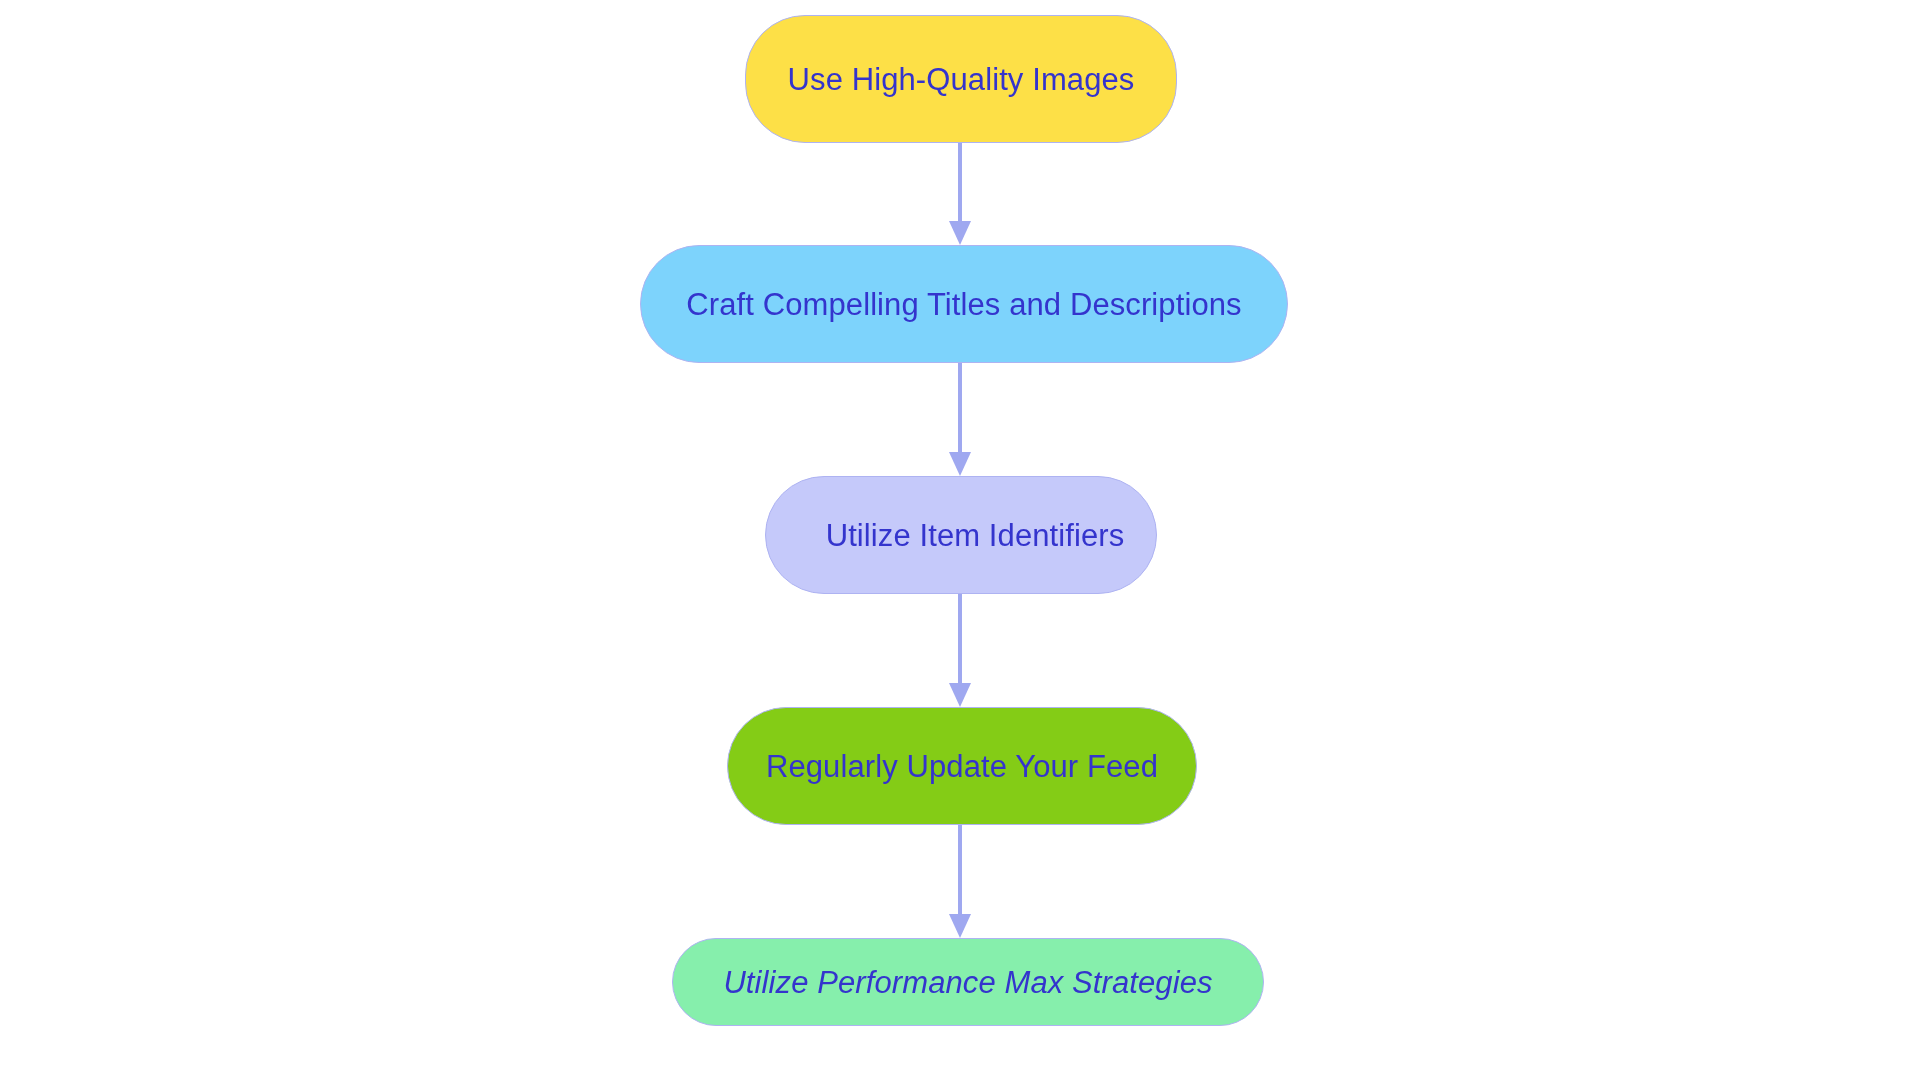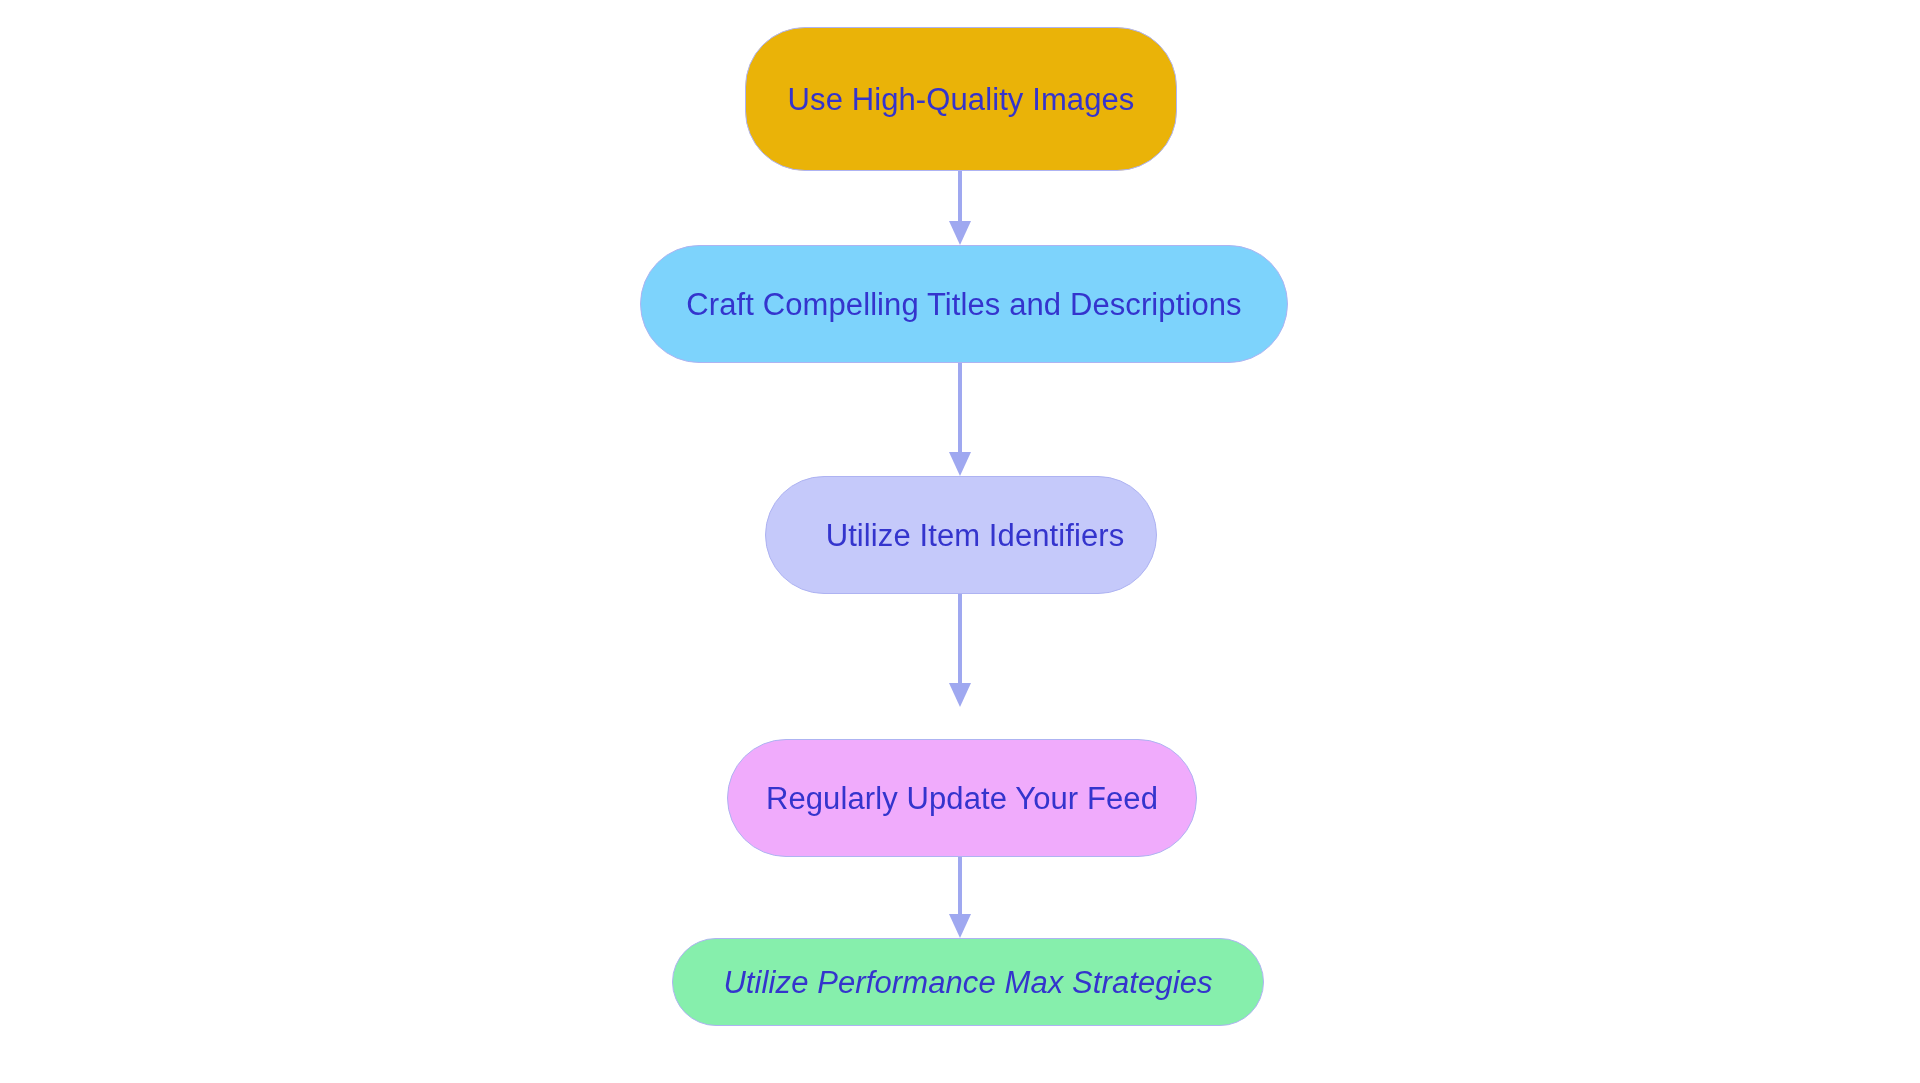--- a/index.html
+++ b/index.html
@@ -77,29 +77,29 @@
       </div>
       <div class="flow-edge" style="left: 947px; top: 825px; width: 26px; height: 113px;">
         <svg width="26" height="113" viewBox="0 0 26 113">
           <rect x="11" y="0" width="4" height="91" fill="#9fa8f0"></rect>
           <polygon points="2,89 24,89 13,113" fill="#9fa8f0"></polygon>
         </svg>
       </div>
     </div>
 
   <div id="node-layer">
-      <div class="flow-node" style="left: 745px; top: 15px; width: 432px; height: 144px; background: #eab308; border-color: rgb(174, 179, 242); margin-top: 12px;">
+      <div class="flow-node" style="left: 745px; top: 15px; width: 432px; height: 128px; background: #fde047; border-color: rgb(174, 179, 242);">
         <span class="flow-node-label" style="color: rgb(52, 52, 205);">Use High-Quality Images</span>
       </div>
       <div class="flow-node" style="left: 640px; top: 245px; width: 648px; height: 118px; background: #7dd3fc; border-color: rgb(174, 179, 242);">
         <span class="flow-node-label" style="color: rgb(52, 52, 205);">Craft Compelling Titles and Descriptions</span>
       </div>
       <div class="flow-node" style="left: 765px; top: 476px; width: 392px; height: 118px; background: rgb(197, 201, 250); border-color: rgb(174, 179, 242);">
         <span class="flow-node-label" style="color: rgb(52, 52, 205); margin-left: 28px;">Utilize Item Identifiers</span>
       </div>
-      <div class="flow-node" style="left: 727px; top: 707px; width: 470px; height: 118px; background: #f0abfc; border-color: rgb(174, 179, 242); margin-top: 32px;">
+      <div class="flow-node" style="left: 727px; top: 707px; width: 470px; height: 118px; background: #84cc16; border-color: rgb(174, 179, 242);">
         <span class="flow-node-label" style="color: rgb(52, 52, 205);">Regularly Update Your Feed</span>
       </div>
       <div class="flow-node" style="left: 672px; top: 938px; width: 592px; height: 88px; background: #86efac; border-color: rgb(174, 179, 242); font-style: italic;">
         <span class="flow-node-label" style="color: rgb(52, 52, 205);">Utilize Performance Max Strategies</span>
       </div>
     </div>
 </div>
 
 </body></html>

